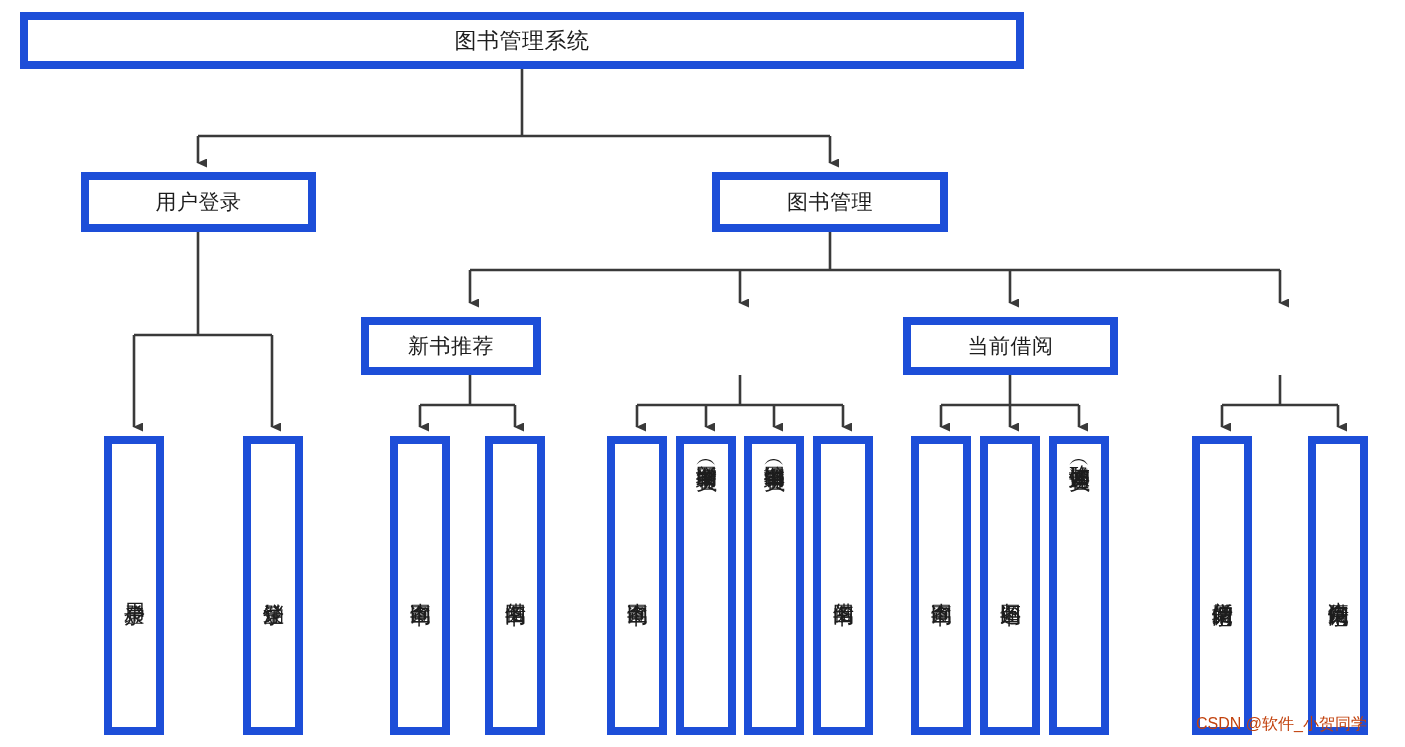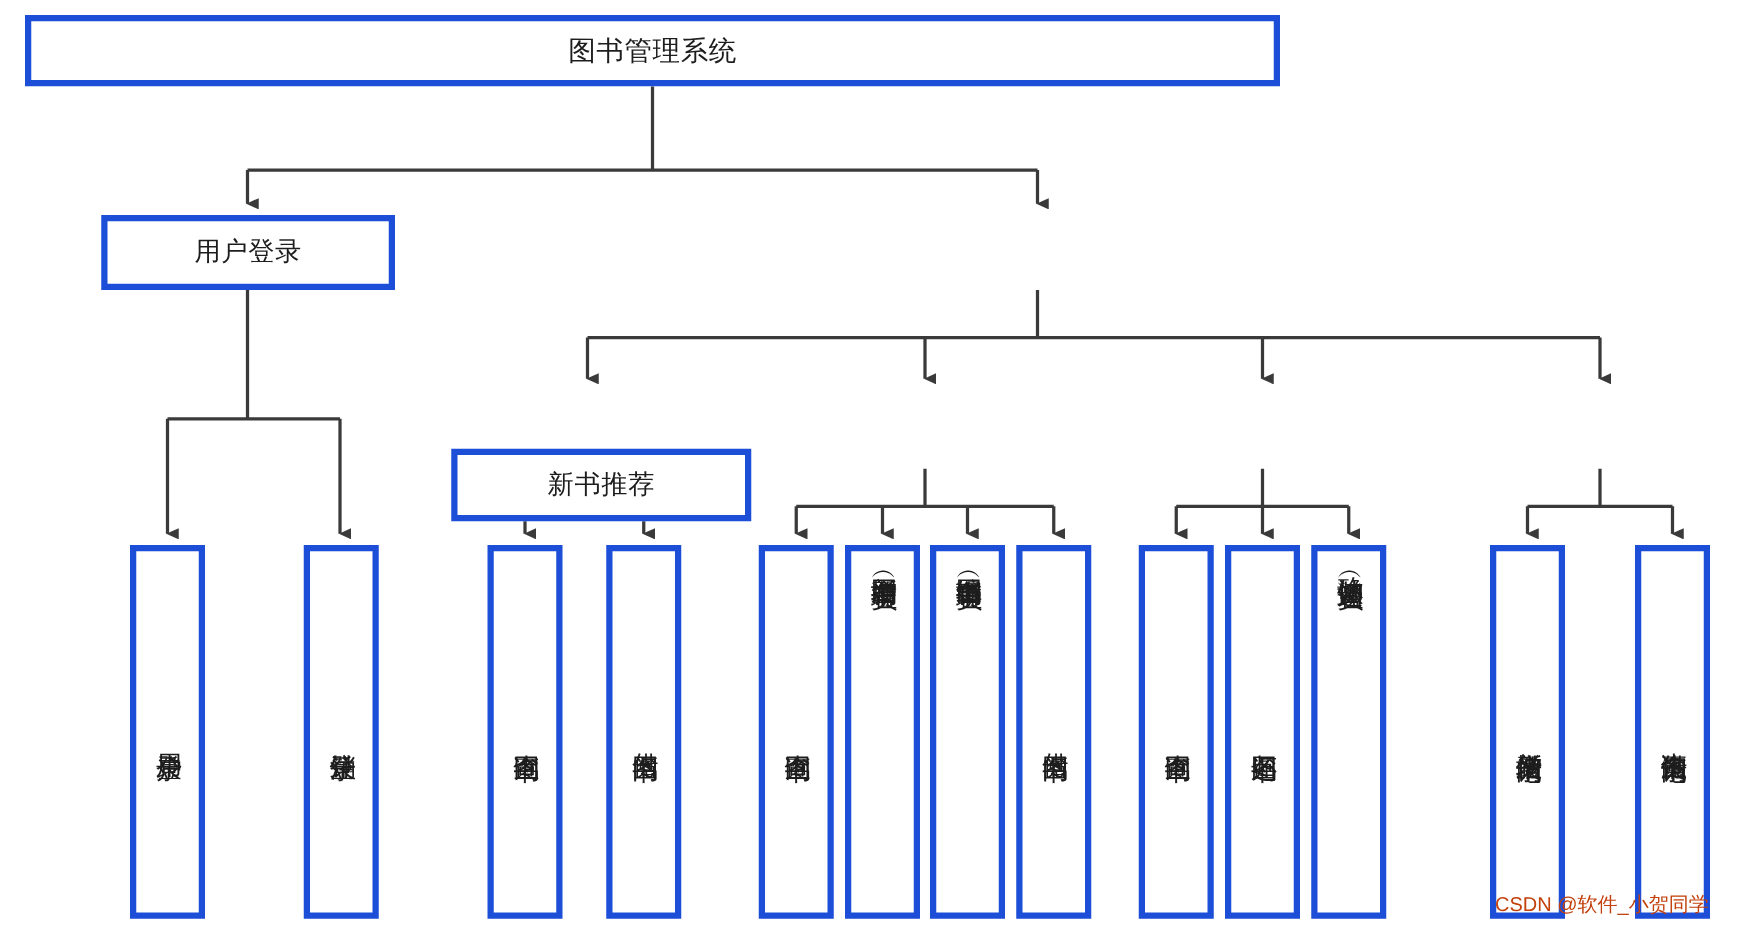--- a/index.html
+++ b/index.html
@@ -21,21 +21,21 @@
     position: absolute;
     left: 0;
     top: 0;
     width: 1405px;
     height: 747px;
     pointer-events: none;
   }
   .node {
     position: absolute;
     box-sizing: border-box;
-    border: 5px solid #1d4ed8;
+    border: 8px solid #1d4ed8;
     background: #ffffff;
     display: flex;
     align-items: center;
     justify-content: center;
     color: #1d1d1d;
     z-index: 2;
   }
   .node-label {
     display: block;
     line-height: 1.06;
@@ -132,23 +132,29 @@
     </g>
   </svg>
 
   <div class="node root horiz" style="left:20px; top:12px; width:1004px; height:57px;">
     <span class="node-label">图书管理系统</span>
   </div>
 
   <div class="node horiz" style="left:81px; top:172px; width:235px; height:60px;">
     <span class="node-label">用户登录</span>
   </div>
-
-  <div class="node horiz" style="left:361px; top:317px; width:240px; height:58px;margin-top:42px;">
+  <div class="node horiz" style="left:712px; top:172px; width:236px; height:60px;">
+    <span class="node-label">图书管理</span>
+  </div>
+
+  <div class="node horiz" style="left:361px; top:317px; width:180px; height:58px;">
     <span class="node-label">新书推荐</span>
+  </div>
+  <div class="node horiz" style="left:903px; top:317px; width:215px; height:58px;">
+    <span class="node-label">当前借阅</span>
   </div>
 
   <div class="node vert center" style="left:104px; top:436px; width:60px; height:299px;">
     <span class="node-label">用户登录</span>
   </div>
   <div class="node vert center" style="left:243px; top:436px; width:60px; height:299px;">
     <span class="node-label">注销登录</span>
   </div>
 
   <div class="node vert center" style="left:390px; top:436px; width:60px; height:299px;">

